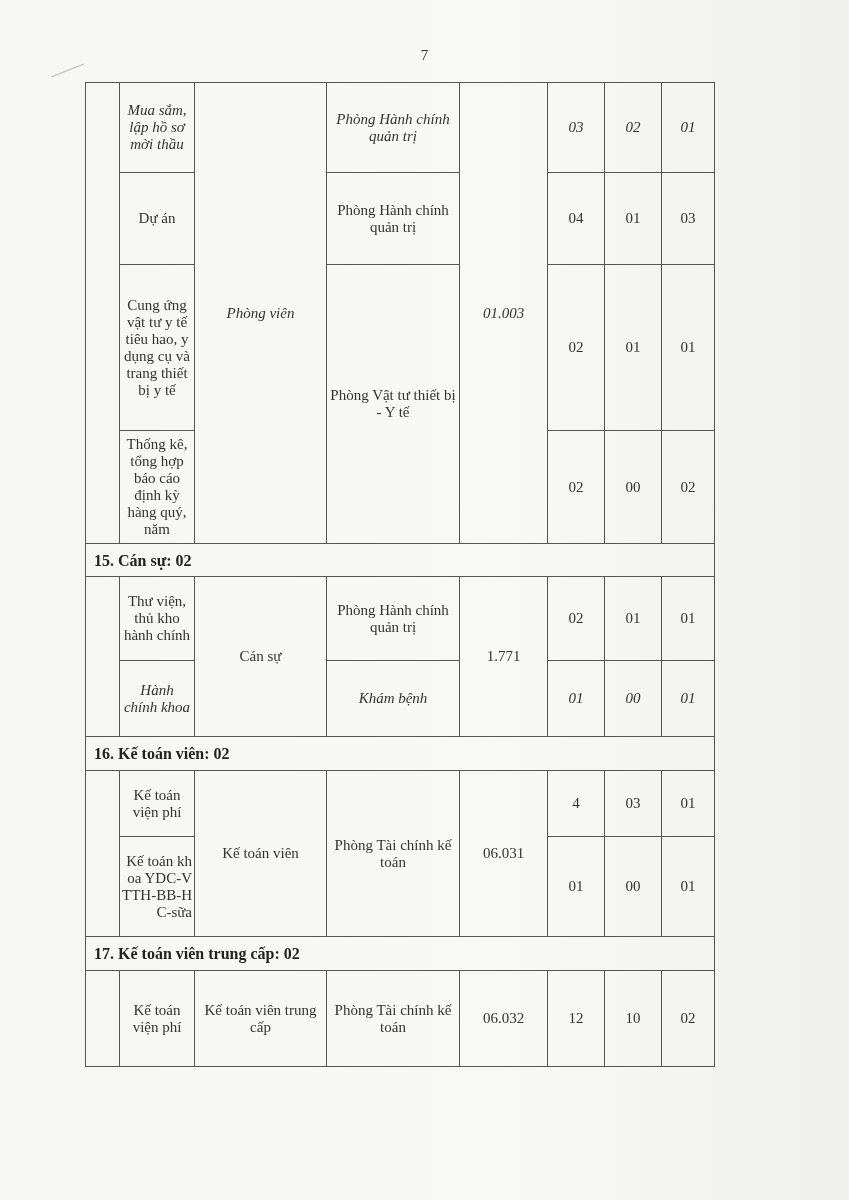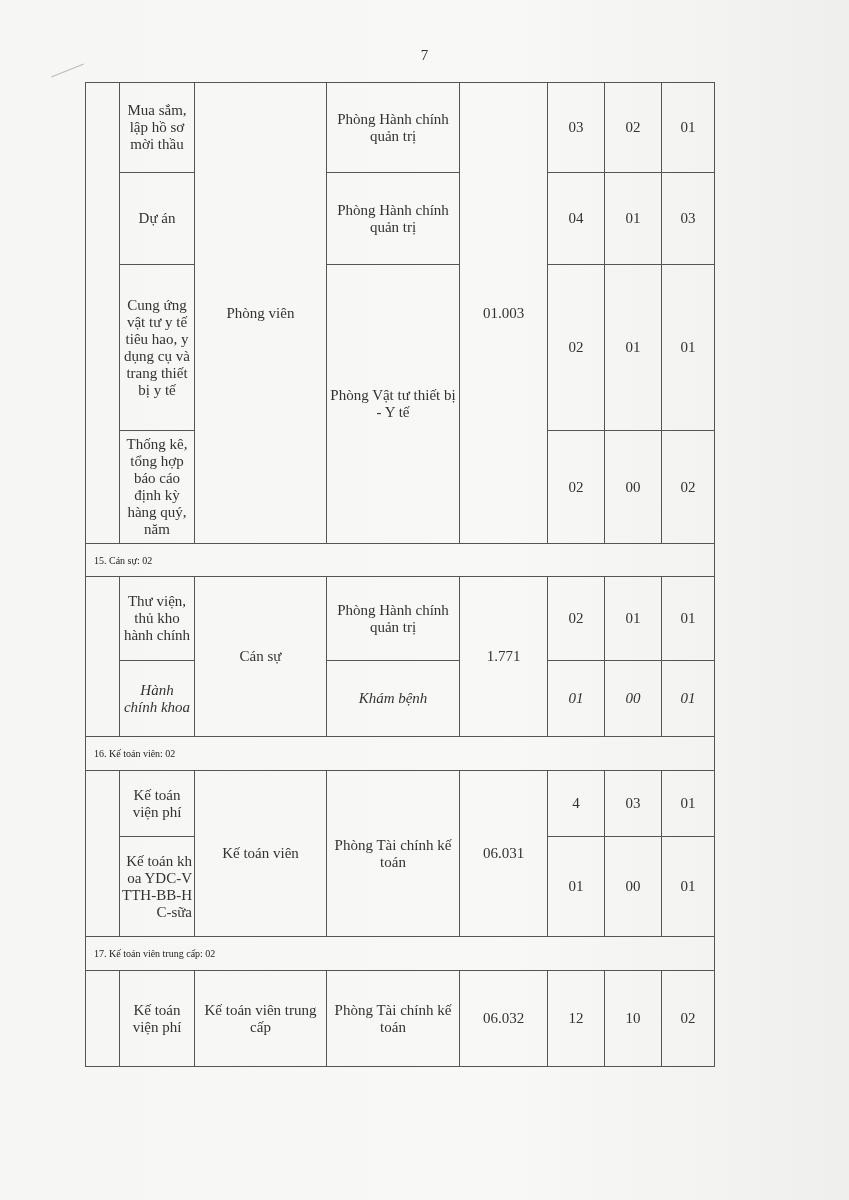--- a/index.html
+++ b/index.html
@@ -20,21 +20,21 @@
   .tbl {
     position: absolute; left: 85px; top: 82px;
     border-collapse: collapse; table-layout: fixed;
     font-size: 15px; line-height: 17px;
   }
   .tbl td {
     border: 1px solid #555; text-align: center; vertical-align: middle;
     padding: 0 2px; color: #333; font-weight: normal;
   }
   .tbl td.sec {
-    text-align: left; font-weight: normal; font-size: 10px; padding-left: 8px; color: #222; margin-top: 11px;
+    text-align: left; font-weight: bold; font-size: 16px; padding-left: 8px; color: #222; margin-top: 11px;
   }
   .c1 { width: 34px; } .c2 { width: 75px; } .c3 { width: 132px; }
   .c4 { width: 133px; } .c5 { width: 88px; } .c6 { width: 57px; }
   .c7 { width: 57px; } .c8 { width: 53px; }
   .stray { position: absolute; height: 1px; background: #bbb; transform: rotate(-22deg); }
 </style>
 </head>
 <body>
 
 <div class="page">
@@ -48,21 +48,21 @@
         <col class="c2">
         <col class="c3">
         <col class="c4">
       <col class="c5">
         <col class="c6">
         <col class="c7">
         <col class="c8">
     </colgroup>
 
     <tbody>
-        <tr style="height:90px;">
+        <tr style="height:90px;font-style:italic;">
       <td rowspan="4"></td>
       <td>Mua sắm, lập hồ sơ mời thầu</td>
       <td rowspan="4">Phòng viên</td>
       <td>Phòng Hành chính quản trị</td>
       <td rowspan="4">01.003</td>
       <td>03</td>
       <td>02</td>
       <td>01</td>
     </tr>
     <tr style="height:92px;">

